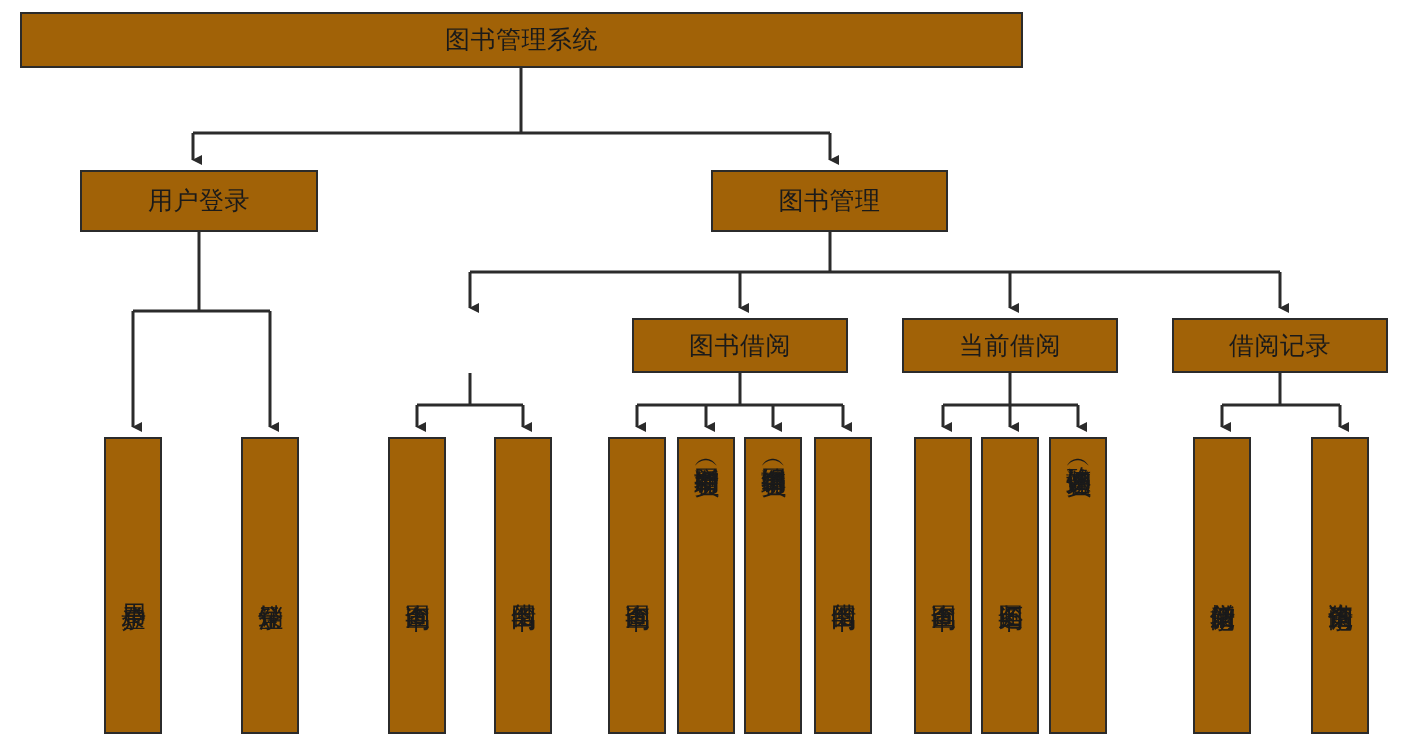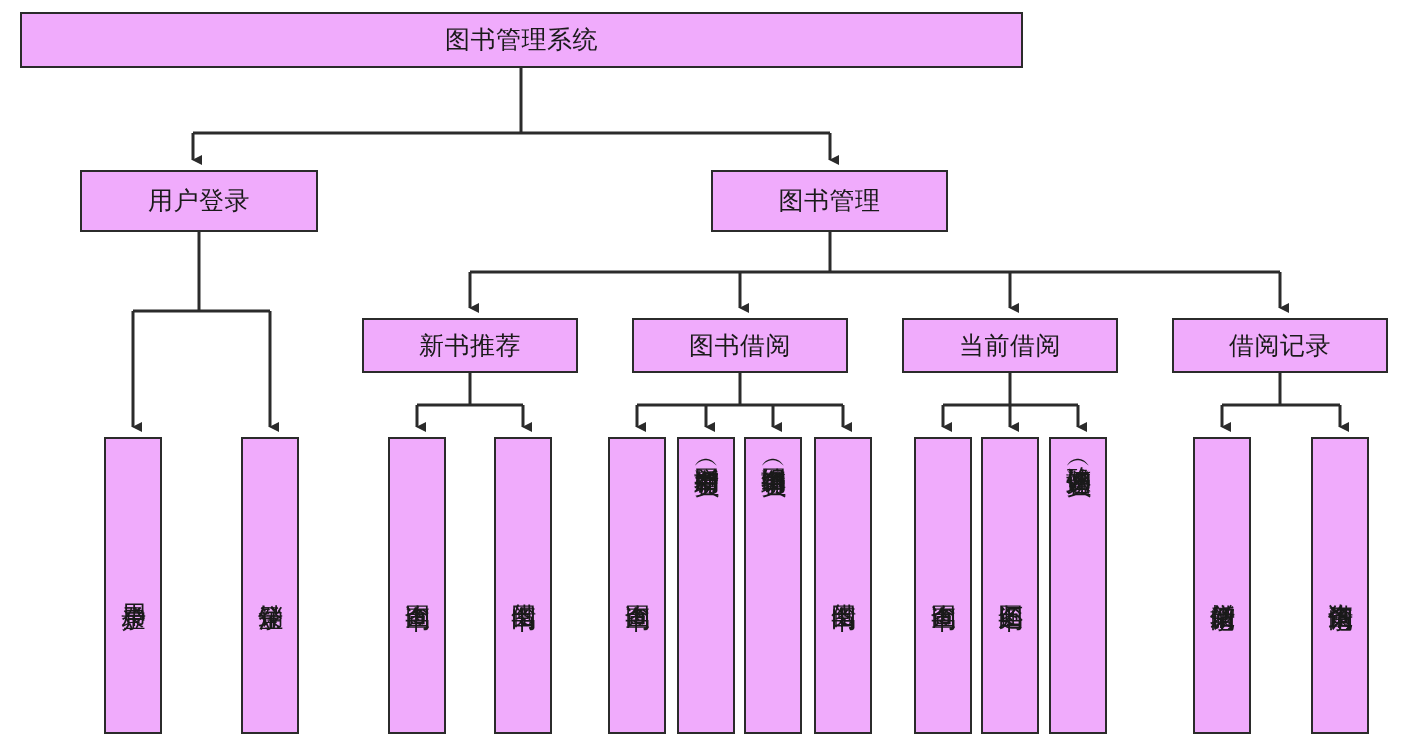--- a/index.html
+++ b/index.html
@@ -22,21 +22,21 @@
     left: 0;
     top: 0;
     width: 1405px;
     height: 747px;
     pointer-events: none;
   }
   .node {
     position: absolute;
     box-sizing: border-box;
     border: 2.5px solid #2b2b2b;
-    background: #f0abfc;
+    background: #a16207;
     display: flex;
     align-items: center;
     justify-content: center;
     color: #1a1a1a;
   }
   .node .lbl {
     display: block;
     text-align: center;
     line-height: 1.02;
     letter-spacing: 0.5px;
@@ -131,23 +131,20 @@
   </div>
 
   <div class="node horiz" style="left:80px; top:170px; width:238px; height:62px;">
     <span class="lbl">用户登录</span>
   </div>
 
   <div class="node horiz" style="left:711px; top:170px; width:237px; height:62px;">
     <span class="lbl">图书管理</span>
   </div>
 
-  <div class="node horiz" style="left:362px; top:318px; width:216px; height:55px;">
-    <span class="lbl">新书推荐</span>
-  </div>
 
   <div class="node horiz" style="left:632px; top:318px; width:216px; height:55px;">
     <span class="lbl">图书借阅</span>
   </div>
 
   <div class="node horiz" style="left:902px; top:318px; width:216px; height:55px;justify-content:center;">
     <span class="lbl">当前借阅</span>
   </div>
 
   <div class="node horiz" style="left:1172px; top:318px; width:216px; height:55px;">

